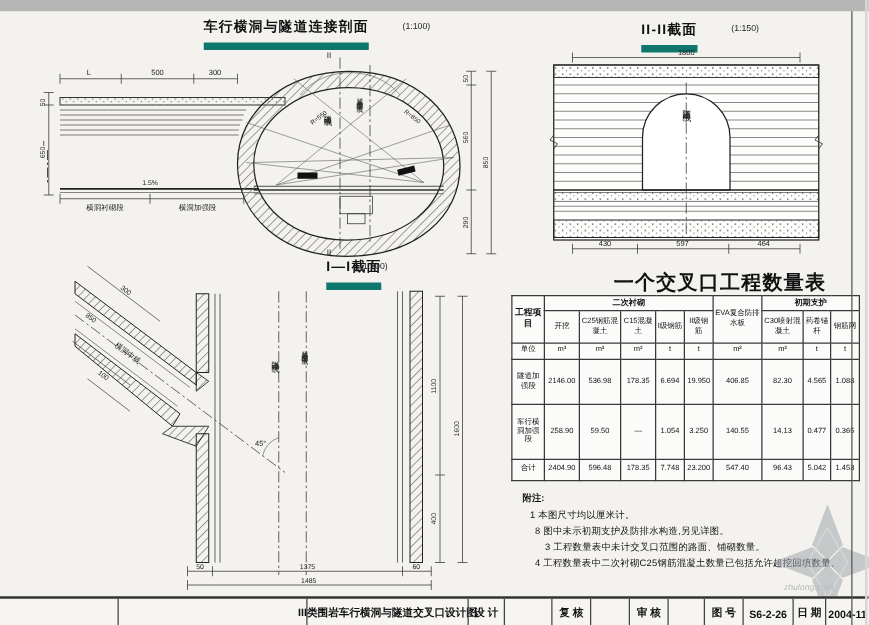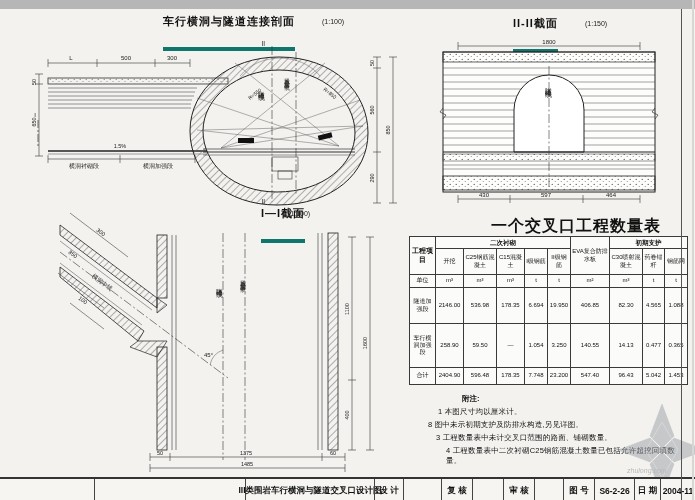--- a/index.html
+++ b/index.html
@@ -7,37 +7,37 @@
     width:695px;height:500px;position:relative;overflow:hidden;
     background:#f3f2ef;
     font-family:"Liberation Sans","DejaVu Sans",sans-serif;
     color:#222;
   }
   .abs{position:absolute;}
   #topstrip{left:0;top:0;width:695px;height:9px;background:#b6b6b6;}
   #rightframe{left:681px;top:9px;width:1px;height:491px;background:#555;}
   #rightedge{left:692px;top:0;width:2px;height:500px;background:#d8d7d4;}
 
-  .dtitle{font-weight:bold;font-size:11px;color:#111;border-bottom:4px solid #0f766e;padding-bottom:18px;white-space:nowrap;letter-spacing:1px;}
+  .dtitle{font-weight:bold;font-size:11px;color:#111;border-bottom:6px solid #0f766e;padding-bottom:5px;white-space:nowrap;letter-spacing:1px;}
   .dscale{font-size:7px;color:#222;white-space:nowrap;}
   .vtext{writing-mode:vertical-rl;text-orientation:upright;color:#222;white-space:nowrap;letter-spacing:1px;line-height:1;}
   .rot{transform-origin:left top;white-space:nowrap;font-size:5.5px;color:#222;}
 
   
   #qtable{left:409px;top:236px;}
   #qtable table{border-collapse:collapse;table-layout:fixed;background:#fbfbfa;}
   #qtable td{border:1px solid #3a3a3a;text-align:center;vertical-align:middle;
     font-size:6px;line-height:1.2;padding:0 1px;color:#111;word-break:break-all;}
   #qtable .grp{font-weight:bold;font-size:6.5px;}
   #qtable .corner{font-weight:bold;font-size:7px;}
   #qtable .num{font-size:6px;}
   #qtable .rowlabel{font-size:6px;}
 
   #notes{left:418px;top:394px;width:262px;font-size:7.5px;color:#111;}
-  #notes .nt{font-weight:bold;margin-bottom:3px;margin-left:44px;}
+  #notes .nt{font-weight:bold;margin-bottom:3px;}
   #notes .ni{margin-bottom:3px;letter-spacing:0.2px;}
 
   
   #tblock{left:0;top:477px;width:695px;height:23px;border-top:2px solid #333;background:#f6f5f2;}
   .tbcell{position:absolute;top:0;height:23px;display:flex;align-items:center;justify-content:center;
     font-size:8.5px;font-weight:bold;color:#111;border-left:1px solid #444;box-sizing:border-box;white-space:nowrap;}
   .tbval{font-weight:bold;}
 
   #wmtext{left:627px;top:467px;font-size:7px;color:#b9b9bb;font-style:italic;}
   svg{position:absolute;overflow:visible;}
@@ -398,24 +398,24 @@
       <td class="num">96.43</td>
       <td class="num">5.042</td>
       <td class="num">1.453</td>
     </tr>
   </tbody>
     </table>
 </div>
 
 <div id="notes" class="abs">
   <div class="nt">附注:</div>
-  <div class="ni" style="margin-left:20px">1 本图尺寸均以厘米计。</div>
+  <div class="ni" style="margin-left:6px">1 本图尺寸均以厘米计。</div>
   <div class="ni" style="margin-left:10px">8 图中未示初期支护及防排水构造,另见详图。</div>
   <div class="ni" style="margin-left:18px">3 工程数量表中未计交叉口范围的路面、铺砌数量。</div>
-  <div class="ni" style="margin-left:28px">4 工程数量表中二次衬砌C25钢筋混凝土数量已包括允许超挖回填数量。</div>
+  <div class="ni" style="margin-left:10px">4 工程数量表中二次衬砌C25钢筋混凝土数量已包括允许超挖回填数量。</div>
 </div>
 
 <svg class="abs" style="left:612px;top:402px;" width="100" height="98" viewBox="0 0 100 98" opacity="0.5">
   <g fill="#9aa0a6" stroke="#8a9096" stroke-width="0.5">
     <polygon points="50,2 62,34 50,46 38,34"></polygon>
     <polygon points="50,94 62,62 50,50 38,62"></polygon>
     <polygon points="6,48 38,36 50,48 38,60"></polygon>
     <polygon points="94,48 62,36 50,48 62,60"></polygon>
   </g>
   <g fill="none" stroke="#b9bec3" stroke-width="1">

